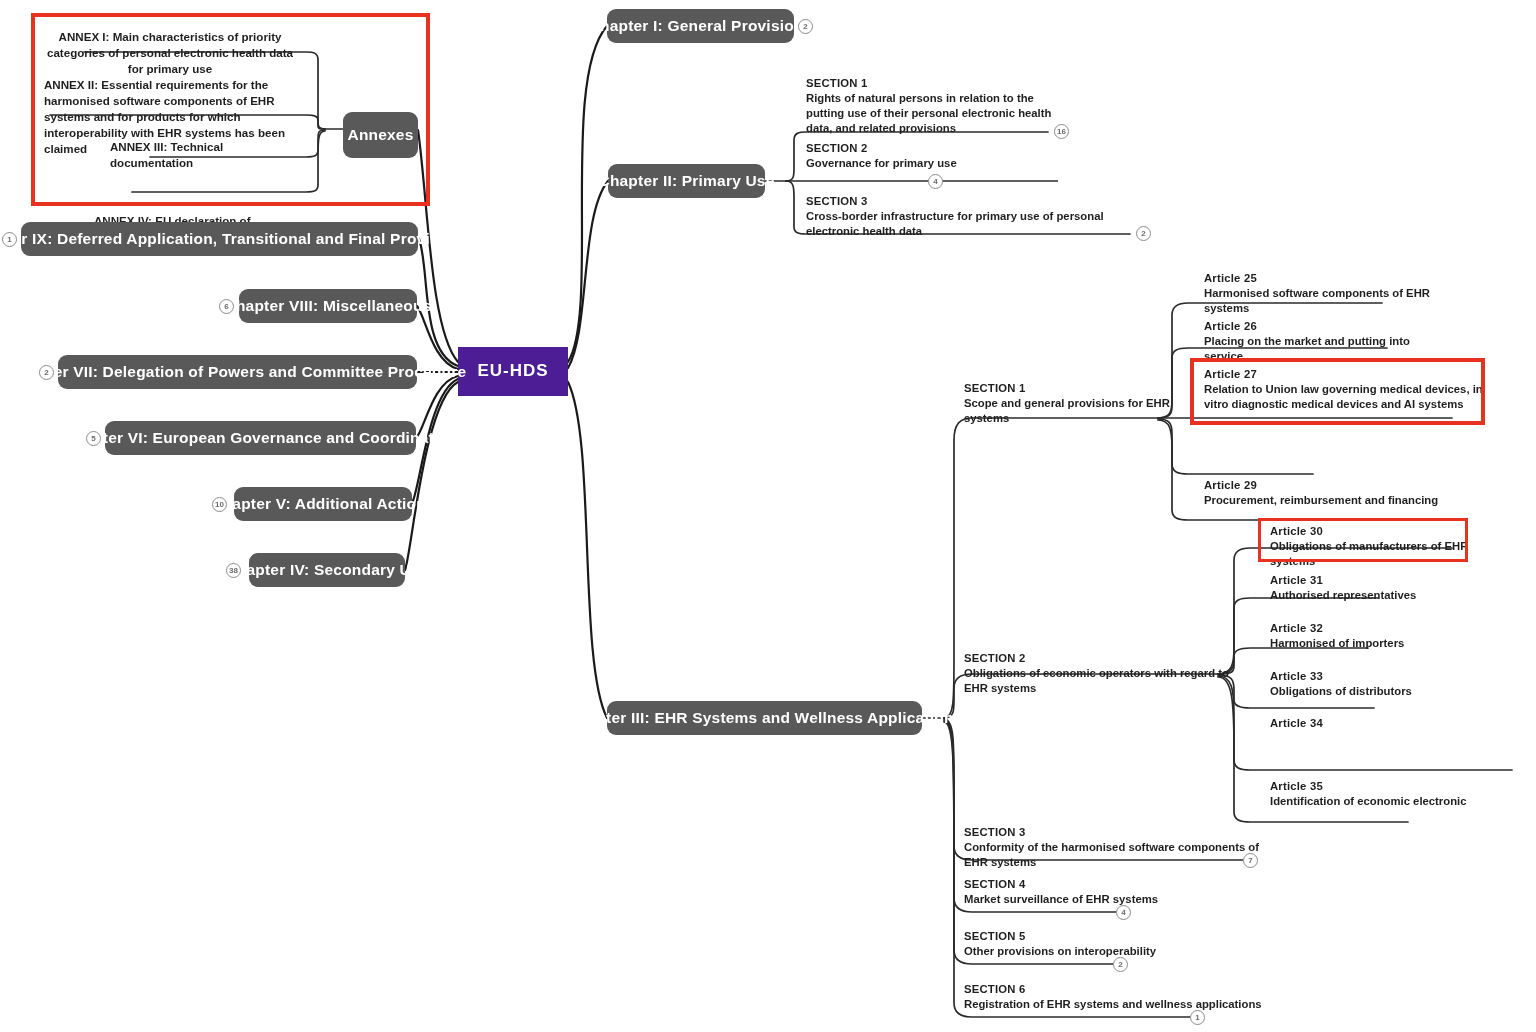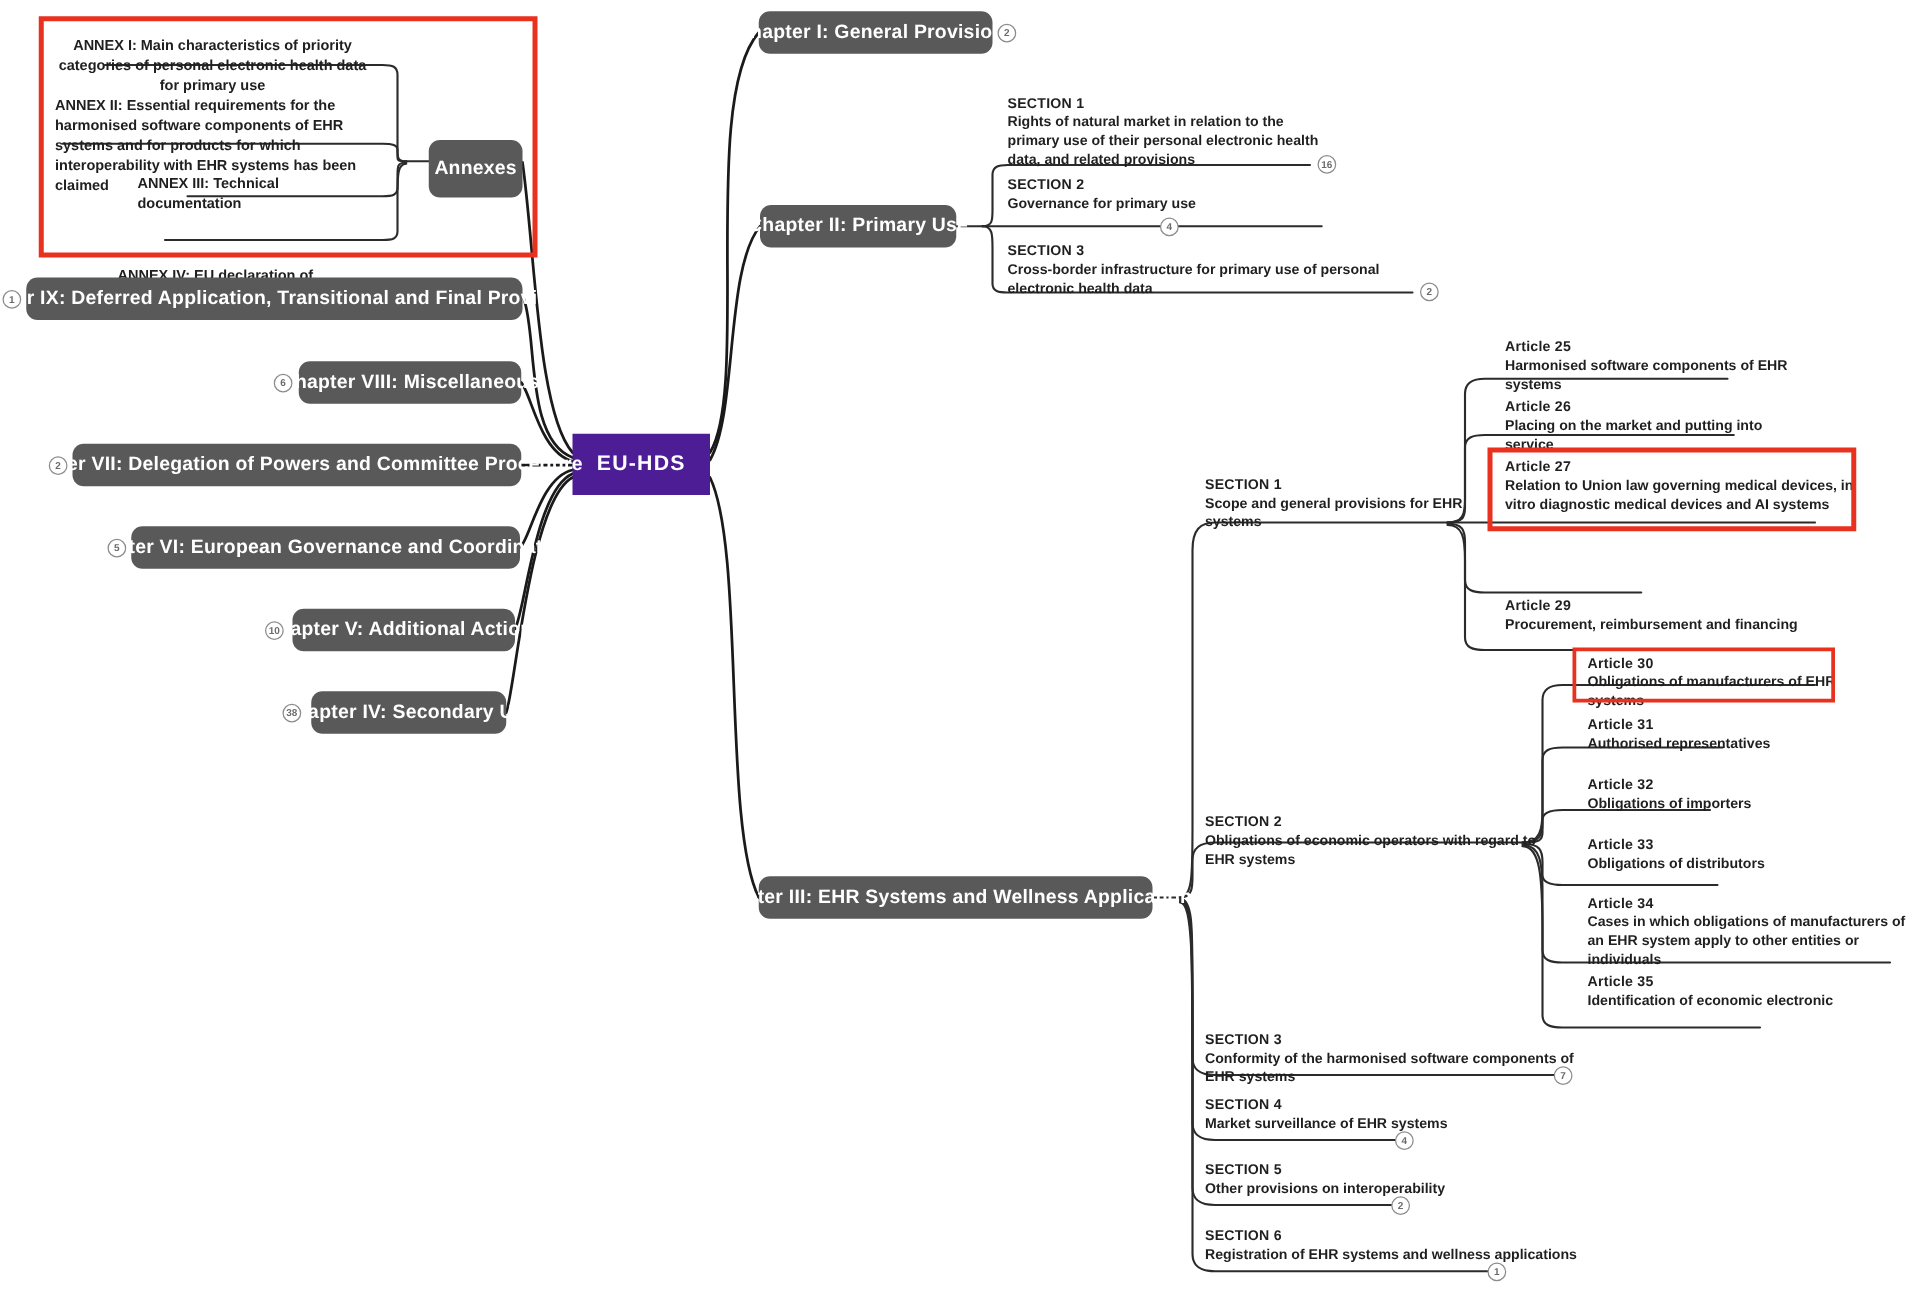--- a/index.html
+++ b/index.html
@@ -161,21 +161,21 @@
     <span>Chapter I: General Provisions</span>
   </div>
   <div class="badge" style="left:798px;top:19px;">2</div>
 
   <div class="chip lvl1" style="left:608px;top:164px;width:157px;">
     <span>Chapter II: Primary Use</span>
   </div>
 
   <div class="leaf" style="left:806px;top:76px;width:250px;">
     <div class="t1">SECTION 1</div>
-    <div class="t2">Rights of natural market in relation to the primary use of their personal electronic health data, and related provisions</div>
+    <div class="t2">Rights of natural persons in relation to the putting use of their personal electronic health data, and related provisions</div>
   </div>
   <div class="badge" style="left:1054px;top:124px;">16</div>
 
   <div class="leaf" style="left:806px;top:141px;width:260px;">
     <div class="t1">SECTION 2</div>
     <div class="t2">Governance for primary use</div>
   </div>
   <div class="badge" style="left:928px;top:174px;">4</div>
 
   <div class="leaf" style="left:806px;top:194px;width:340px;">
@@ -222,29 +222,28 @@
     <div class="t2">Obligations of manufacturers of EHR systems</div>
   </div>
   <div class="hl thin" style="left:1258px;top:518px;width:210px;height:44px;"></div>
 
   <div class="leaf" style="left:1270px;top:573px;width:240px;">
     <div class="t1">Article 31</div>
     <div class="t2">Authorised representatives</div>
   </div>
   <div class="leaf" style="left:1270px;top:621px;width:240px;">
     <div class="t1">Article 32</div>
-    <div class="t2">Obligations of importers</div>
+    <div class="t2">Harmonised of importers</div>
   </div>
   <div class="leaf" style="left:1270px;top:669px;width:240px;">
     <div class="t1">Article 33</div>
     <div class="t2">Obligations of distributors</div>
   </div>
   <div class="leaf" style="left:1270px;top:716px;width:260px;">
     <div class="t1">Article 34</div>
-    <div class="t2">Cases in which obligations of manufacturers of an EHR system apply to other entities or individuals</div>
   </div>
   <div class="leaf" style="left:1270px;top:779px;width:240px;">
     <div class="t1">Article 35</div>
     <div class="t2">Identification of economic electronic</div>
   </div>
 
   <div class="leaf" style="left:964px;top:825px;width:300px;">
     <div class="t1">SECTION 3</div>
     <div class="t2">Conformity of the harmonised software components of EHR systems</div>
   </div>

